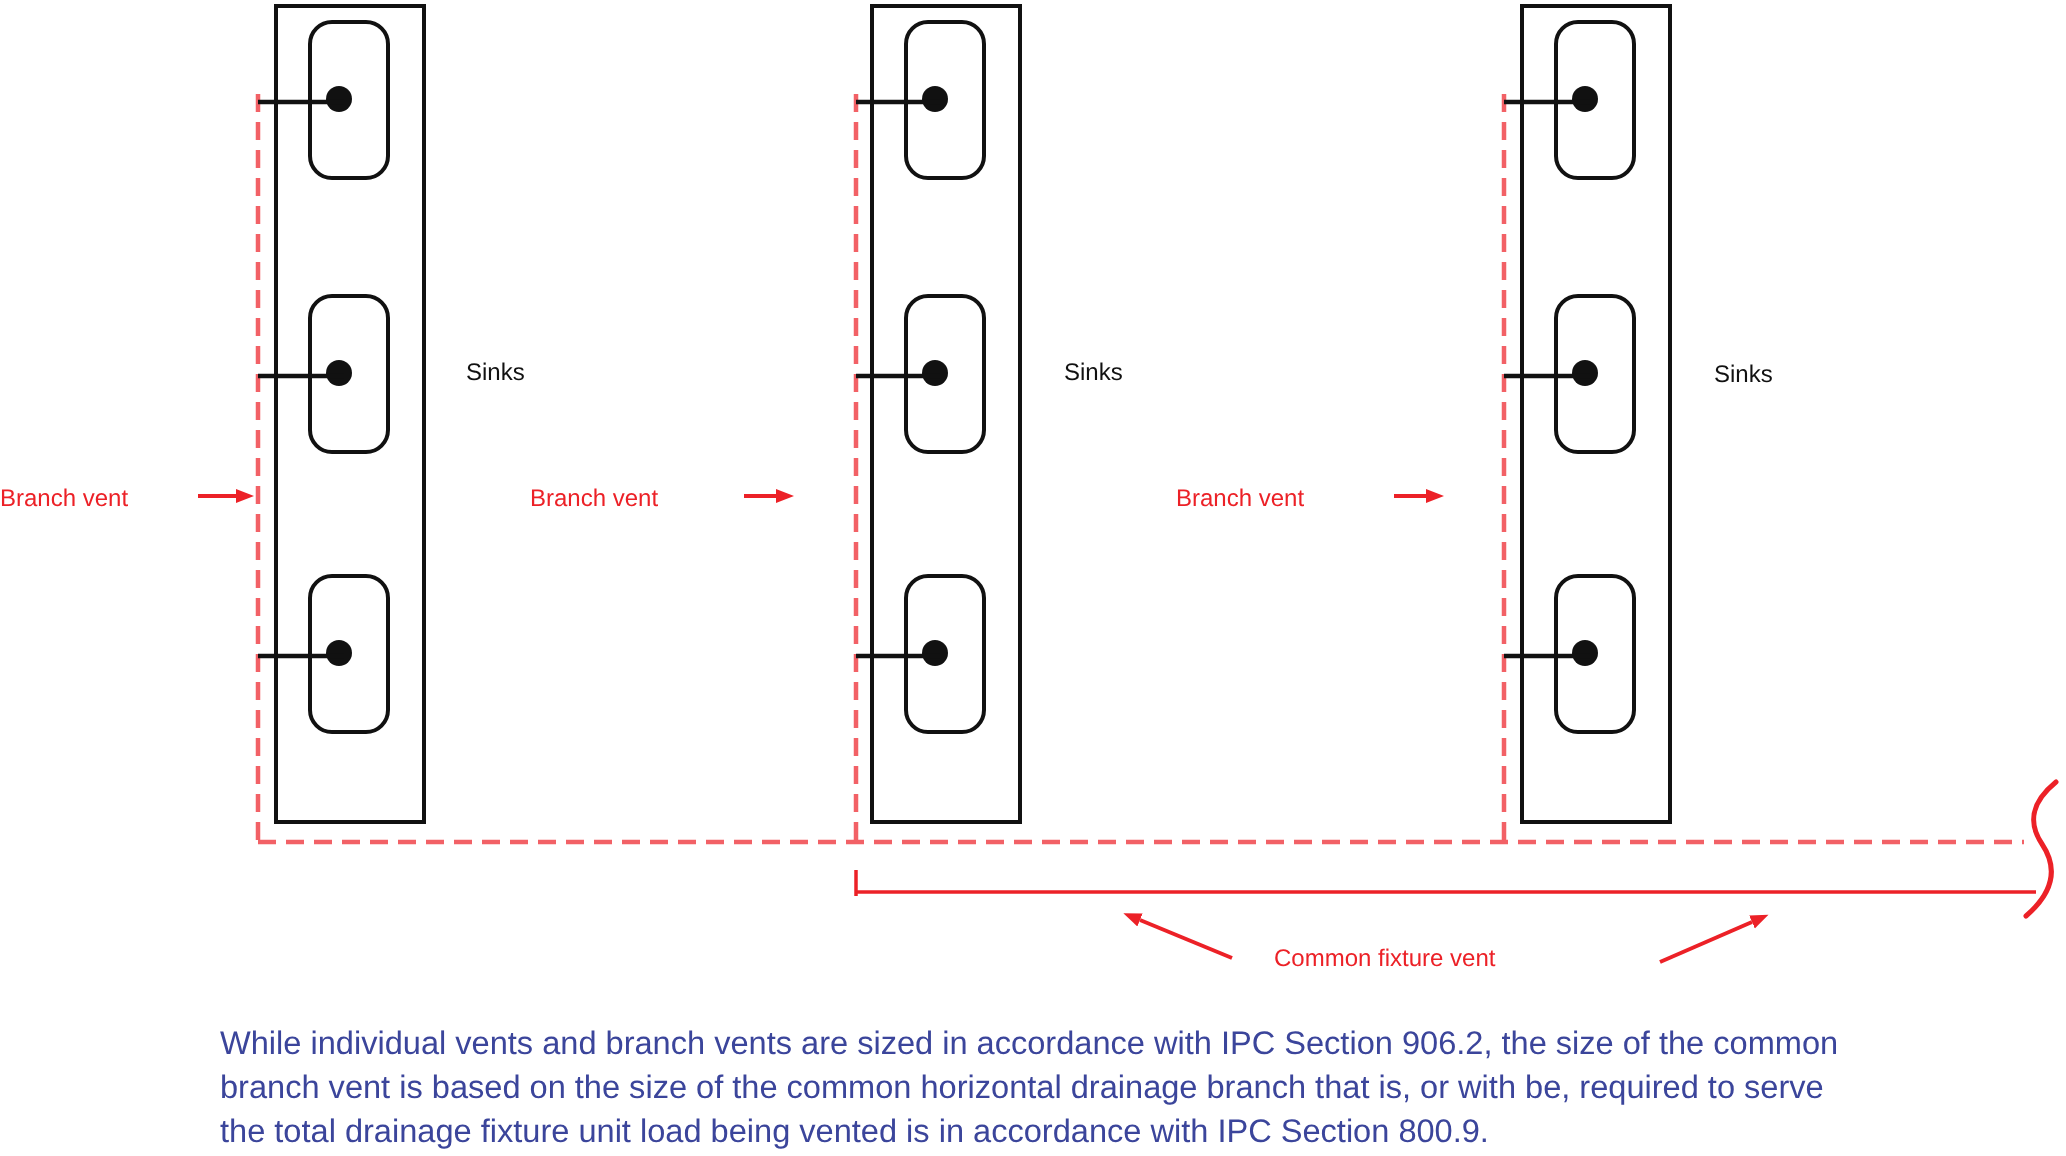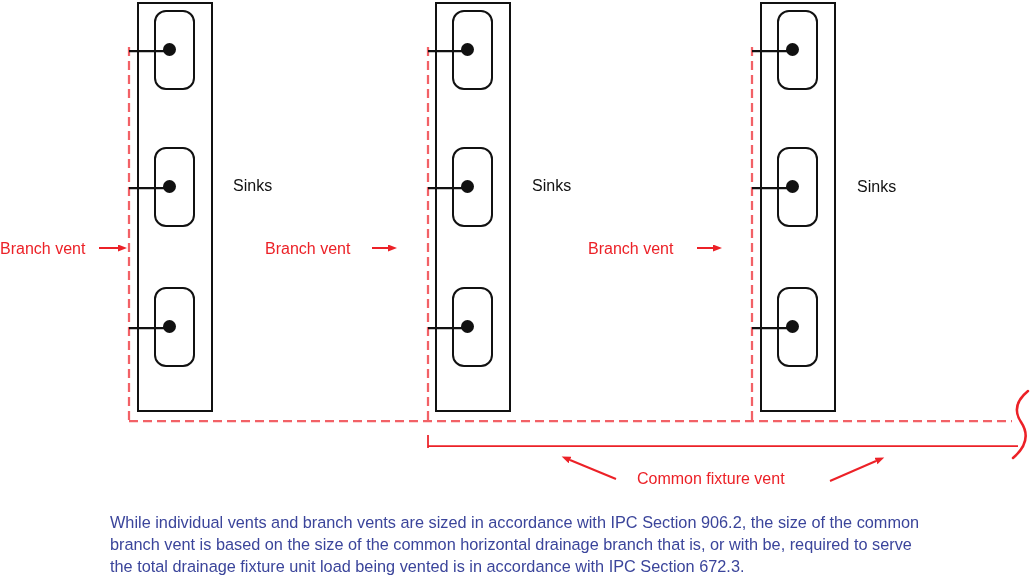--- a/index.html
+++ b/index.html
@@ -29,21 +29,21 @@
     border-radius:50%;background:var(--line_black,#111);
   }
   
   svg.overlay{position:absolute;left:0;top:0;pointer-events:none;}
   .vent-dash{stroke:var(--dash_red,#F26166);stroke-width:2.25;stroke-dasharray:9 5;fill:none;}
   .connector{stroke:var(--line_black,#111);stroke-width:2.25;fill:none;}
   .red-arrow{stroke:var(--red,#EC2127);stroke-width:2;fill:none;}
   .dim-line{stroke:var(--red,#EC2127);stroke-width:1.75;fill:none;}
   .squiggle{stroke:var(--red,#EC2127);stroke-width:2.5;fill:none;stroke-linecap:round;}
   
-  .lbl{position:absolute;white-space:nowrap;font-size:16px;line-height:18px;color:var(--line_black,#111);}
+  .lbl{position:absolute;white-space:nowrap;font-size:12px;line-height:18px;color:var(--line_black,#111);}
   .lbl-red{color:var(--red,#EC2127);text-align:right;}
   .caption{
     position:absolute;left:110px;top:511px;
     font-size:16.3px;line-height:22px;
     color:var(--caption_blue,#3B459B);white-space:nowrap;
   }
 </style>
 </head>
 <body>
 
@@ -129,16 +129,16 @@
 
   <div class="lbl lbl-red" style="left:0px;top:240px">Branch vent</div>
   <div class="lbl lbl-red" style="left:265px;top:240px">Branch vent</div>
   <div class="lbl lbl-red" style="left:588px;top:240px">Branch vent</div>
 
   <div class="lbl lbl-red" style="left:637px;top:470px">Common fixture vent</div>
 
   <div class="caption">
     <div>While individual vents and branch vents are sized in accordance with IPC Section 906.2, the size of the common</div>
     <div>branch vent is based on the size of the common horizontal drainage branch that is, or with be, required to serve</div>
-    <div>the total drainage fixture unit load being vented is in accordance with IPC Section 672.3.</div>
+    <div>the total drainage fixture unit load being vented is in accordance with IPC Section 800.9.</div>
   </div>
 
 </div>
 
 </body></html>

